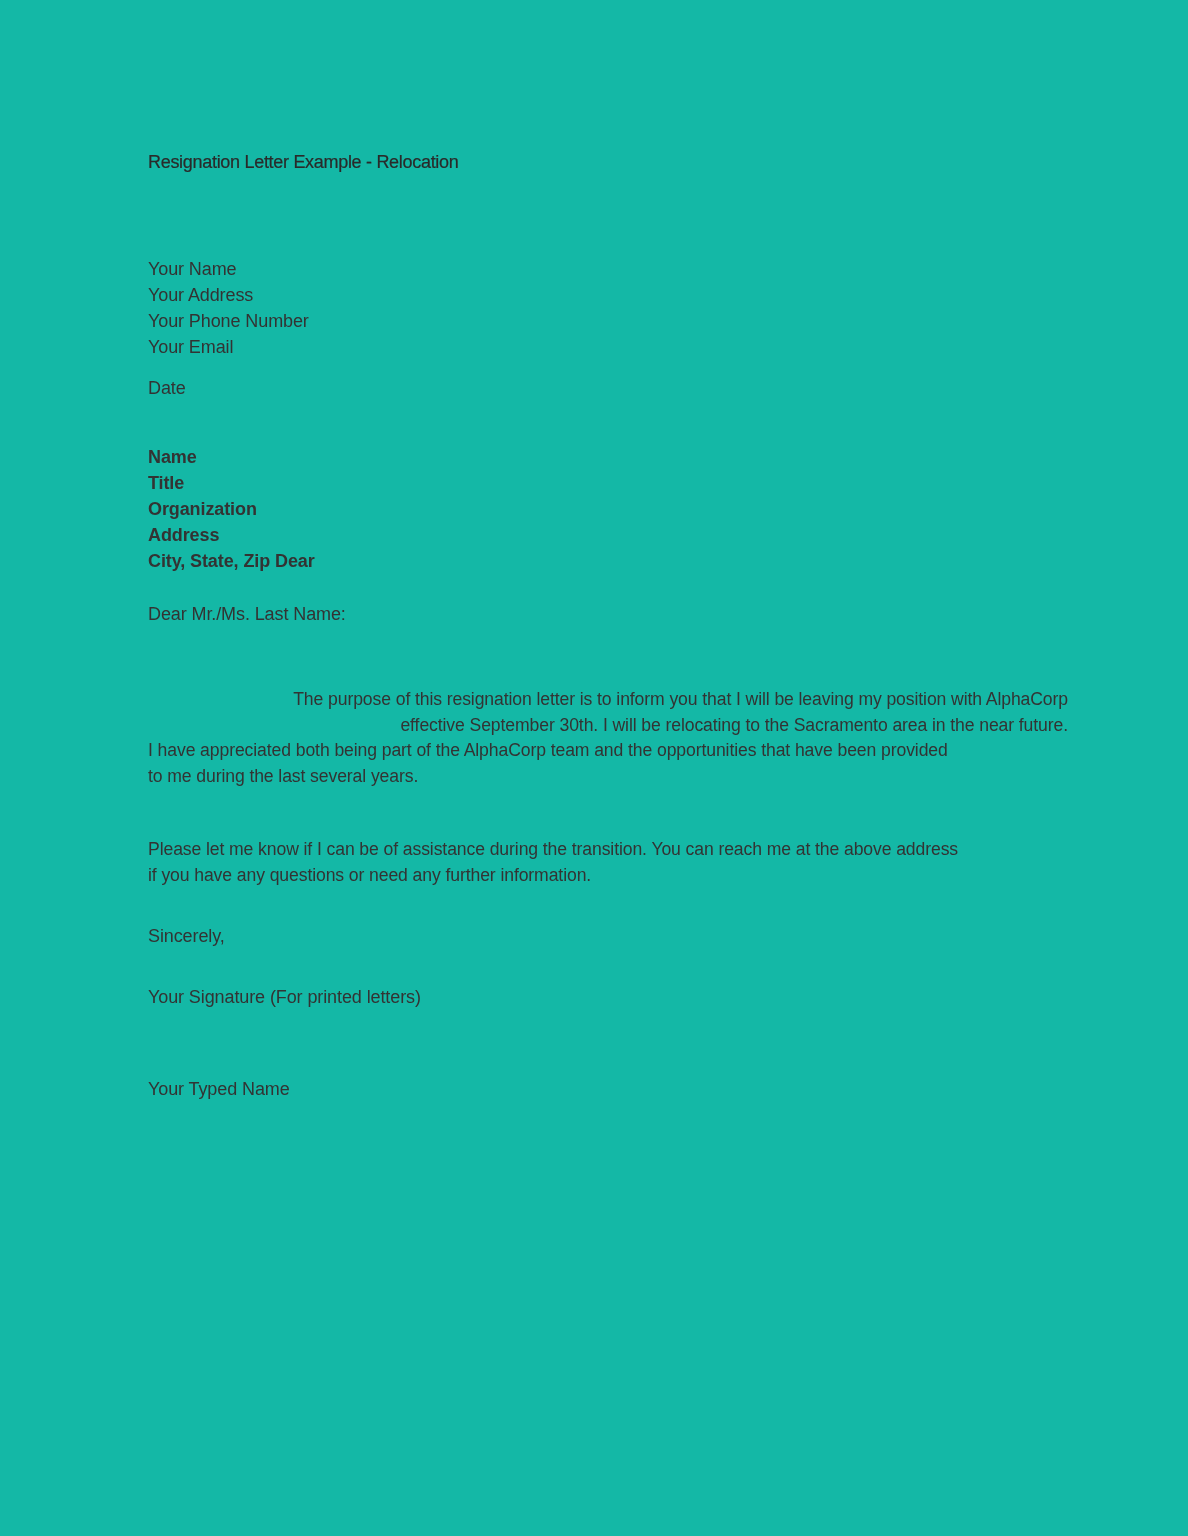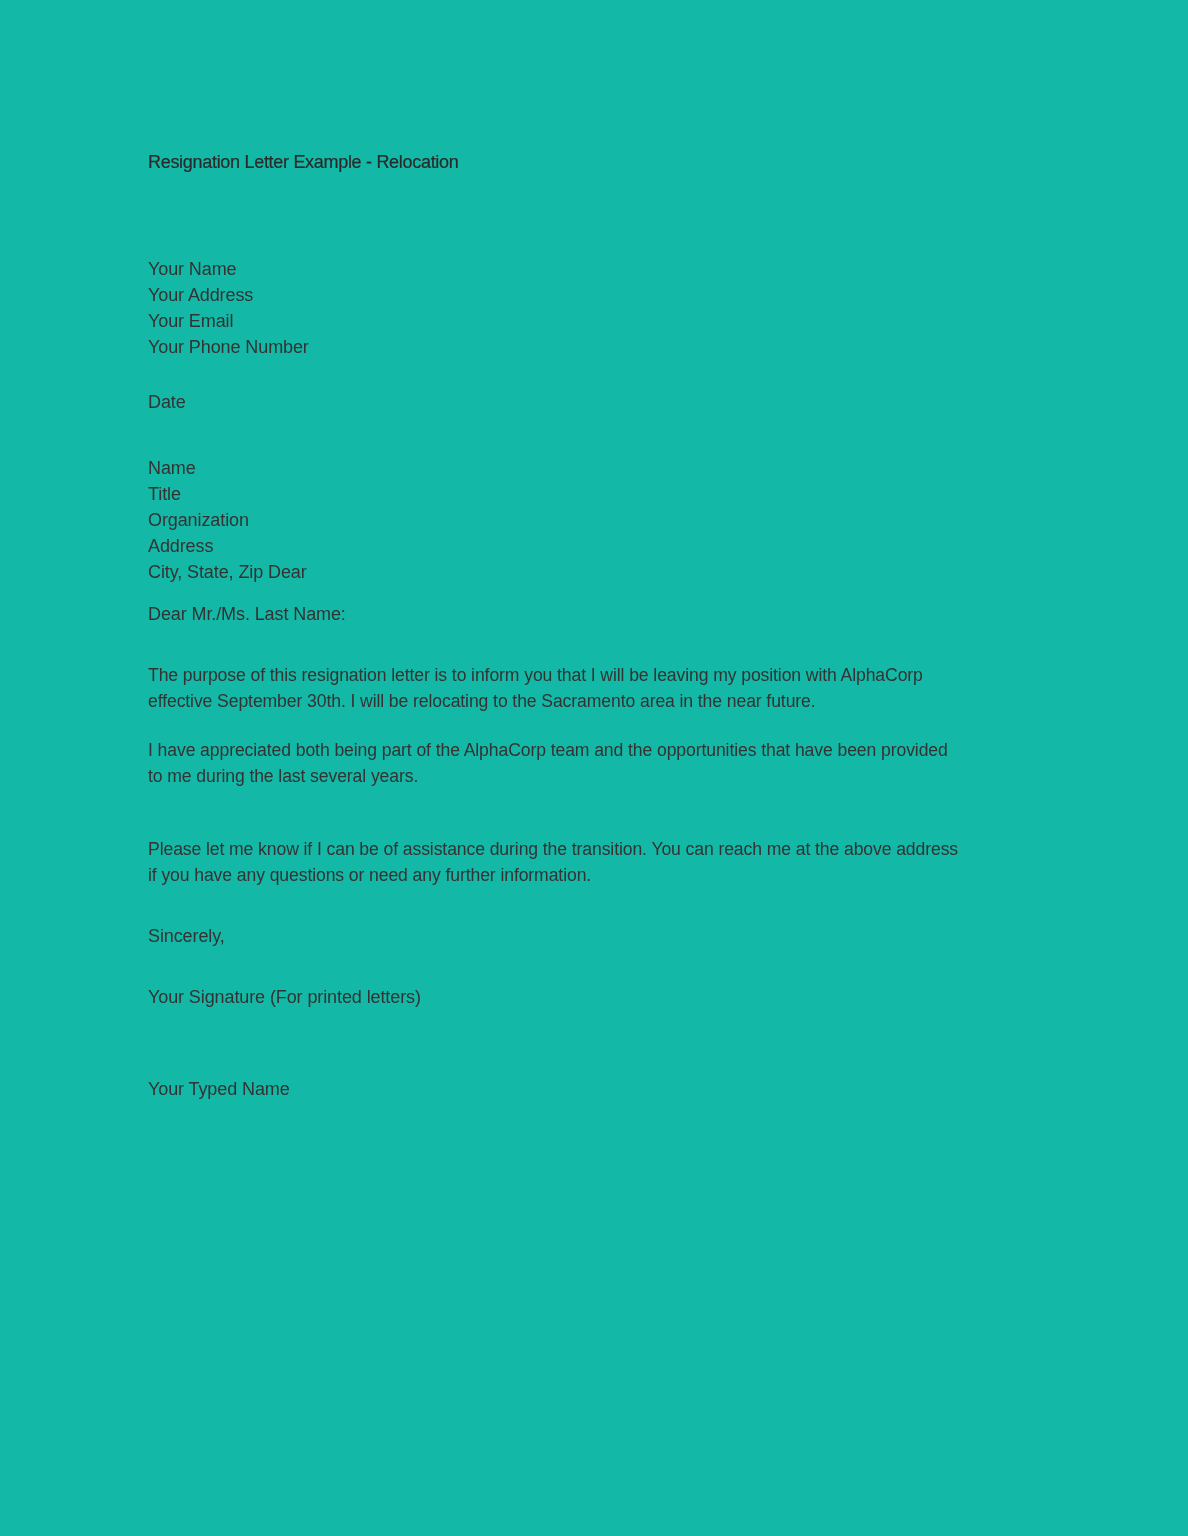--- a/index.html
+++ b/index.html
@@ -59,41 +59,41 @@
 <div class="page">
   <div class="letter">
 
     <div class="block" style="top:143px;">
       <span class="line title">Resignation Letter Example - Relocation</span>
     </div>
 
     <div class="block" style="top:204px;margin-top:46px;">
       <span class="line">Your Name</span>
       <span class="line">Your Address</span>
+      <span class="line">Your Phone Number</span>
       <span class="line">Your Email</span>
-      <span class="line">Your Phone Number</span>
     </div>
 
-    <div class="block" style="top:369px;margin-top:14px;">
+    <div class="block" style="top:369px;">
       <span class="line">Date</span>
     </div>
 
-    <div class="block" style="top:449px;">
+    <div class="block" style="top:438px;font-weight:bold;">
       <span class="line">Name</span>
       <span class="line">Title</span>
       <span class="line">Organization</span>
       <span class="line">Address</span>
       <span class="line">City, State, Zip Dear</span>
     </div>
 
     <div class="block" style="top:595px;">
       <span class="line">Dear Mr./Ms. Last Name:</span>
     </div>
 
-    <div class="block para" style="top:656px;">
+    <div class="block para" style="top:680px;text-align:right;">
       <span class="line">The purpose of this resignation letter is to inform you that I will be leaving my position with AlphaCorp</span>
       <span class="line">effective September 30th. I will be relocating to the Sacramento area in the near future.</span>
     </div>
 
     <div class="block para" style="top:731px;">
       <span class="line">I have appreciated both being part of the AlphaCorp team and the opportunities that have been provided</span>
       <span class="line">to me during the last several years.</span>
     </div>
 
     <div class="block para" style="top:830px;">

